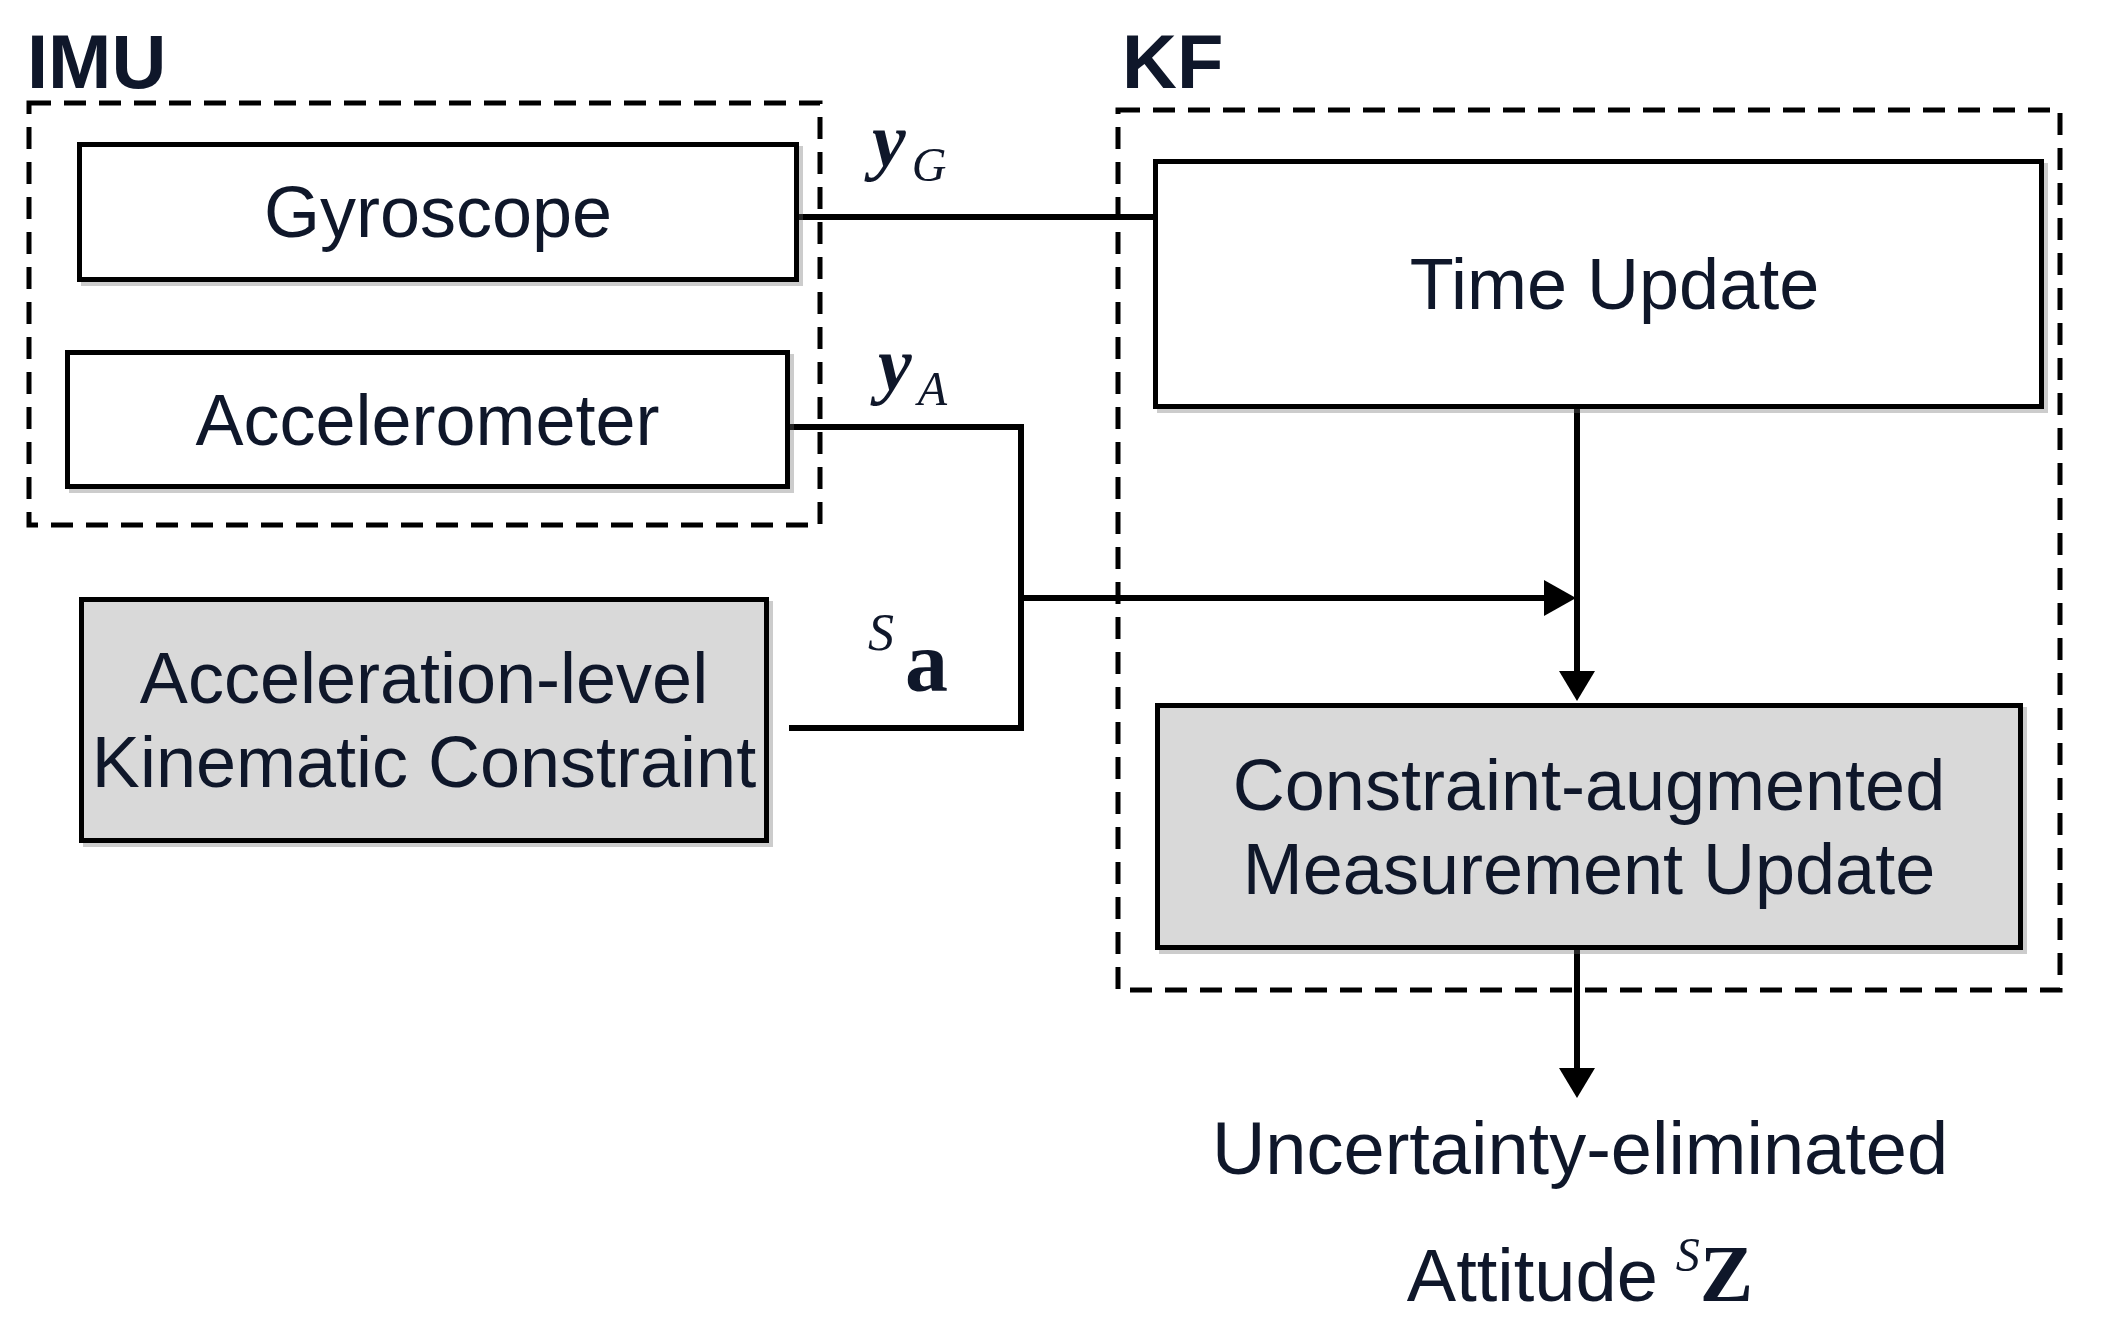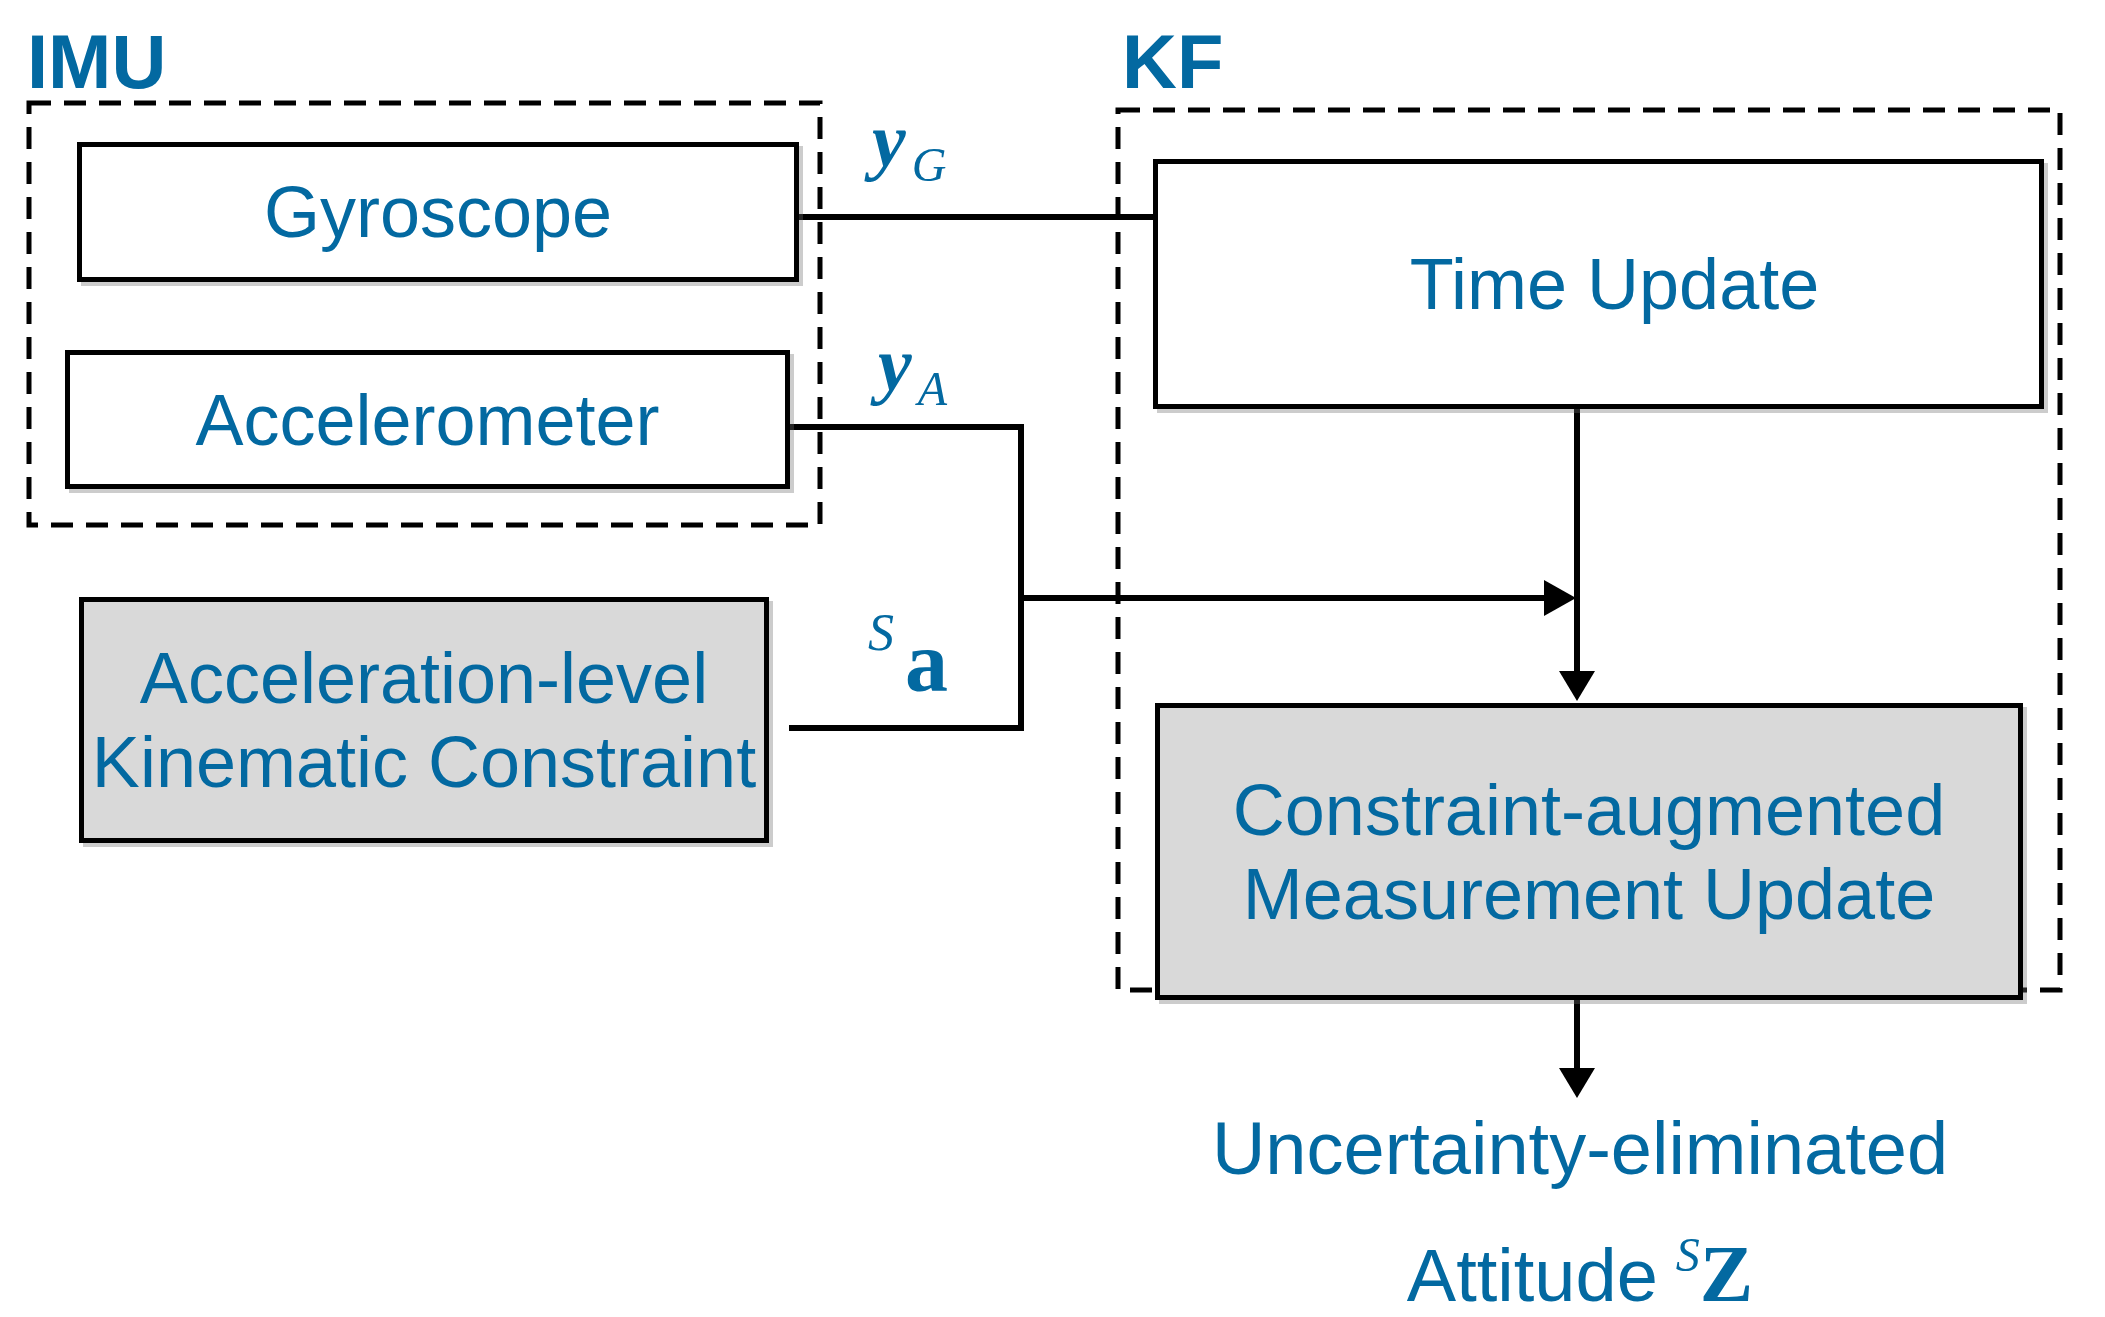--- a/index.html
+++ b/index.html
@@ -1,18 +1,18 @@
 <!DOCTYPE html>
 <html><head>
 <meta charset="utf-8">
 <style>
   html,body{margin:0;padding:0;background:#ffffff;}
   #canvas{
     position:relative;width:2105px;height:1317px;background:#ffffff;overflow:hidden;
-    font-family:"Liberation Sans", sans-serif;color:#0369a1;
+    font-family:"Liberation Sans", sans-serif;color:#0f172a;
   }
   #wires{position:absolute;left:0;top:0;width:2105px;height:1317px;}
   .group-label{
     position:absolute;font-weight:bold;font-size:76px;line-height:1;letter-spacing:0px;
   }
   .box{
     position:absolute;box-sizing:border-box;background:#ffffff;border:5px solid #000;
     display:flex;flex-direction:column;align-items:center;justify-content:center;
     font-size:72px;line-height:84px;text-align:center;
     box-shadow:4px 4px 0 rgba(110,110,110,0.35);
@@ -72,21 +72,21 @@
 
   <div class="box gray" style="left:79px;top:597px;width:690px;height:246px;">
     <span>Acceleration-level</span>
     <span>Kinematic Constraint</span>
   </div>
 
   <div class="box" style="left:1153px;top:159px;width:891px;height:250px;padding-left:32px;">
     <span>Time Update</span>
   </div>
 
-  <div class="box gray" style="left:1155px;top:703px;width:868px;height:297px;text-align:center;">
+  <div class="box gray" style="left:1155px;top:703px;width:868px;height:247px;text-align:center;">
     <span>Constraint-augmented</span>
     <span>Measurement Update</span>
   </div>
 
   <div class="mathlab" style="left:872px;top:102px;">
     <span class="math-y">y</span><span class="math-sub">G</span>
   </div>
 
   <div class="mathlab" style="left:878px;top:326px;">
     <span class="math-y">y</span><span class="math-sub">A</span>

